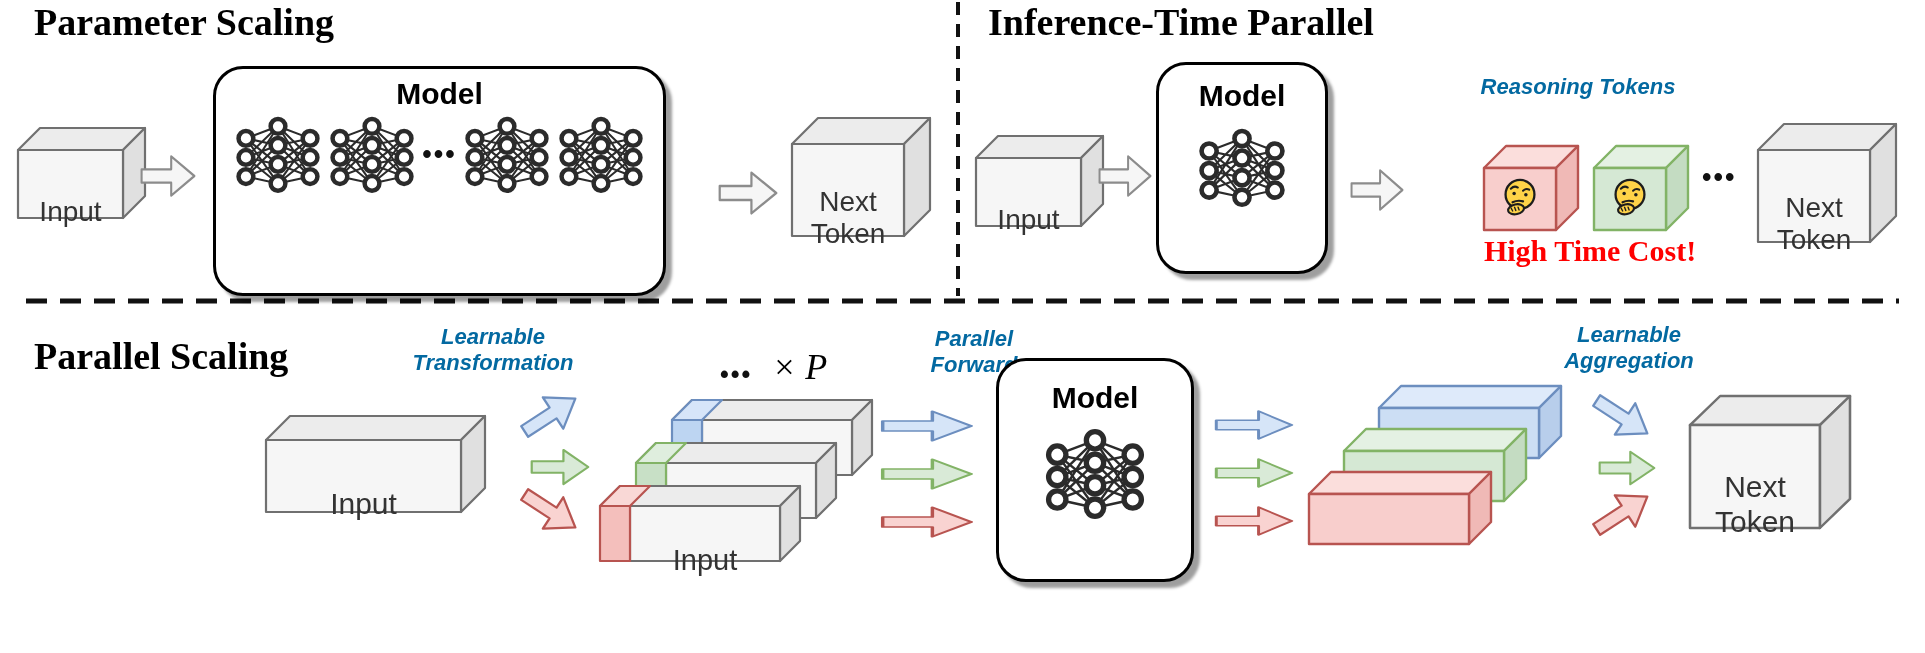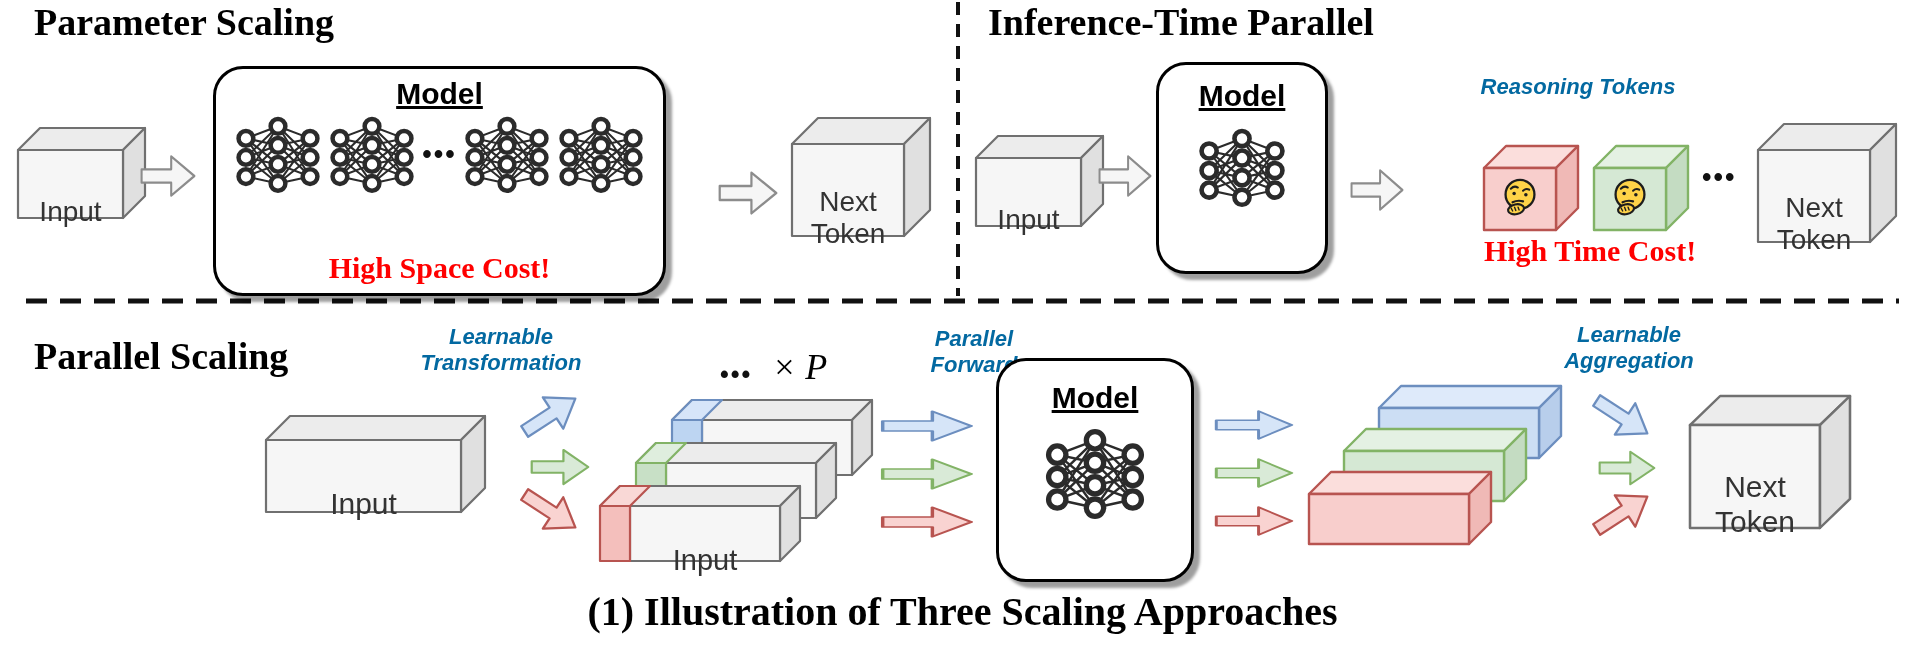--- a/index.html
+++ b/index.html
@@ -15,21 +15,21 @@
           text-align:center;line-height:1.18;}
   .cost{position:absolute;font:700 30px "Liberation Serif",serif;color:#FF0000;text-align:center;white-space:nowrap;}
   .cube-label{position:absolute;font:400 28px "Liberation Sans",sans-serif;color:#333;
               display:flex;align-items:center;justify-content:center;text-align:center;line-height:1.15;margin-top:28px;}
   .dots{position:absolute;font:700 27px "Liberation Sans",sans-serif;color:#111;letter-spacing:2px;white-space:nowrap;}
   .mathp{position:absolute;font:italic 400 36px "Liberation Serif",serif;color:#000;white-space:nowrap;}
 
   
   .model-box{position:absolute;background:#fff;border:3px solid #000;border-radius:30px;
              box-shadow:6px 6px 3px rgba(0,0,0,.38);}
-  .model-title{font:700 30px "Liberation Sans",sans-serif;text-align:center;color:#000;text-decoration:underline;}
+  .model-title{font:700 30px "Liberation Sans",sans-serif;text-align:center;color:#000;}
   .nn-row{display:flex;justify-content:center;align-items:center;gap:6px;margin-top:4px;}
   .nn-center{display:block;margin:14px auto 0;}
   .cost-in-box{position:absolute;left:0;right:0;bottom:8px;}
 
   
   .tok-red   {--f:#F8CECC;--t:#FBDEDC;--s:#F0B9B6;--st:#B85450;}
   .tok-green {--f:#D5E8D4;--t:#E4F1E3;--s:#C4DCC2;--st:#82B366;}
   .bar-blue  {--f:#CCDEF4;--t:#DEEAFA;--s:#B8CEEB;--st:#6C8EBF;}
   .bar-green {--f:#D5E8D4;--t:#E4F1E3;--s:#C4DCC2;--st:#82B366;}
   .bar-red   {--f:#F8CECC;--t:#FBDEDC;--s:#F0B9B6;--st:#B85450;}
@@ -154,21 +154,20 @@
             <use href="#nn"></use>
           </svg>
         <span class="dots" style="position:static">•••</span>
         <svg viewBox="0 0 100 90" width="88" height="78">
             <use href="#nn"></use>
           </svg>
         <svg viewBox="0 0 100 90" width="88" height="78">
             <use href="#nn"></use>
           </svg>
       </div>
-      <div class="cost cost-in-box">High Space Cost!</div>
     </div>
 
     <svg class="abs ar-gray" viewBox="0 0 70 54" preserveAspectRatio="none" style="left:718px;top:168px" width="60" height="50">
         <use href="#barrow"></use>
       </svg>
 
     <div class="abs" style="left:792px;top:118px;width:138px;height:118px">
       <svg viewBox="0 0 138 118" width="138" height="118">
           <use href="#cube-b"></use>
         </svg>
@@ -229,21 +228,21 @@
         </svg>
       <span class="cube-label" style="left:0;top:26px;width:112px;height:92px">Next Token</span>
     </div>
 
     <div class="cost" style="left:1420px;top:234px;width:340px">High Time Cost!</div>
   </section>
 
   <section>
     <div class="h-serif" style="left:34px;top:334px">Parallel Scaling</div>
 
-    <div class="lbl-bi" style="left:396px;top:324px;width:210px">Learnable Transformation</div>
+    <div class="lbl-bi" style="left:388px;top:324px;width:210px">Learnable Transformation</div>
 
     <div class="abs" style="left:266px;top:416px;width:219px;height:96px">
       <svg viewBox="0 0 219 96" width="219" height="96">
           <use href="#cube-w"></use>
         </svg>
       <span class="cube-label" style="left:0;top:24px;width:195px;height:72px;font-size:30px">Input</span>
     </div>
 
     <svg class="abs ar-blue" viewBox="0 0 70 54" preserveAspectRatio="none" style="left:518px;top:392px;transform:rotate(-33deg)" width="64" height="46">
         <use href="#barrow"></use>
@@ -323,14 +322,13 @@
       </svg>
 
     <div class="abs" style="left:1690px;top:396px;width:160px;height:132px">
       <svg viewBox="0 0 138 118" preserveAspectRatio="none" width="160" height="132">
           <use href="#cube-b"></use>
         </svg>
       <span class="cube-label" style="left:0;top:29px;width:130px;height:103px;font-size:30px">Next Token</span>
     </div>
   </section>
 
-  <div class="caption" style="top:588px;left:0">(1) Illustration of Three Scaling Approaches</div>
 </div>
 
 </body></html>

